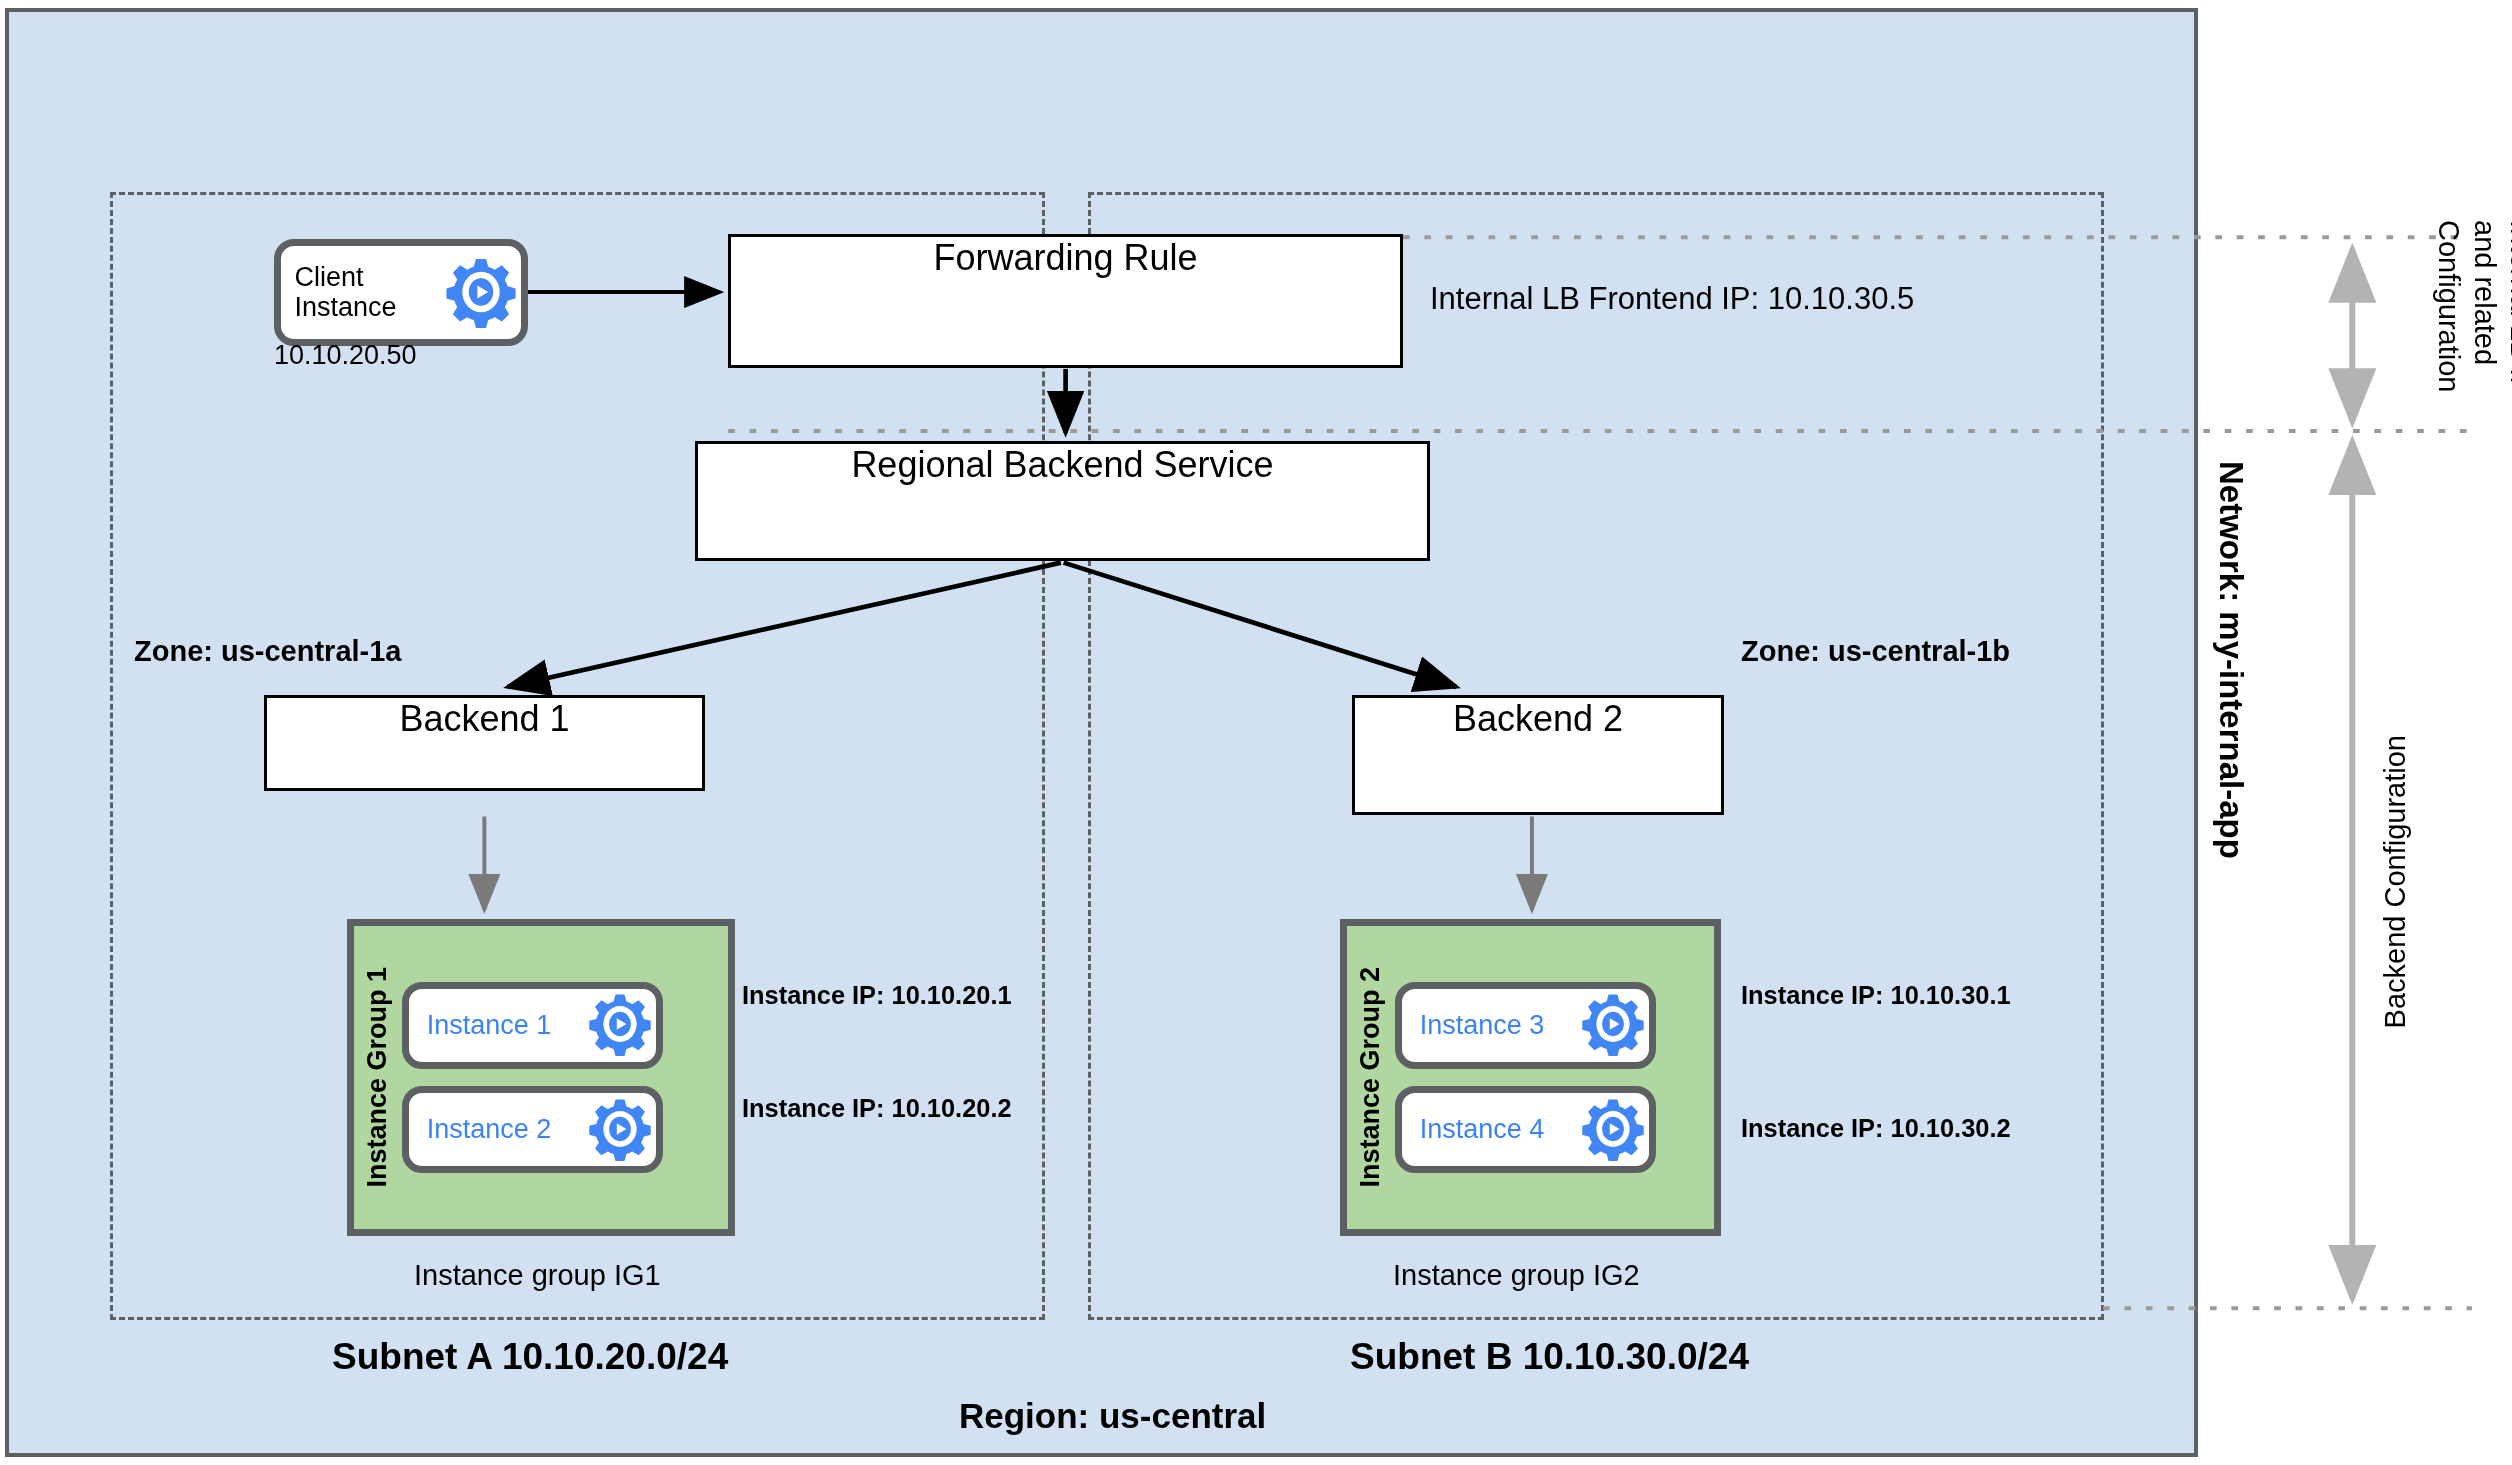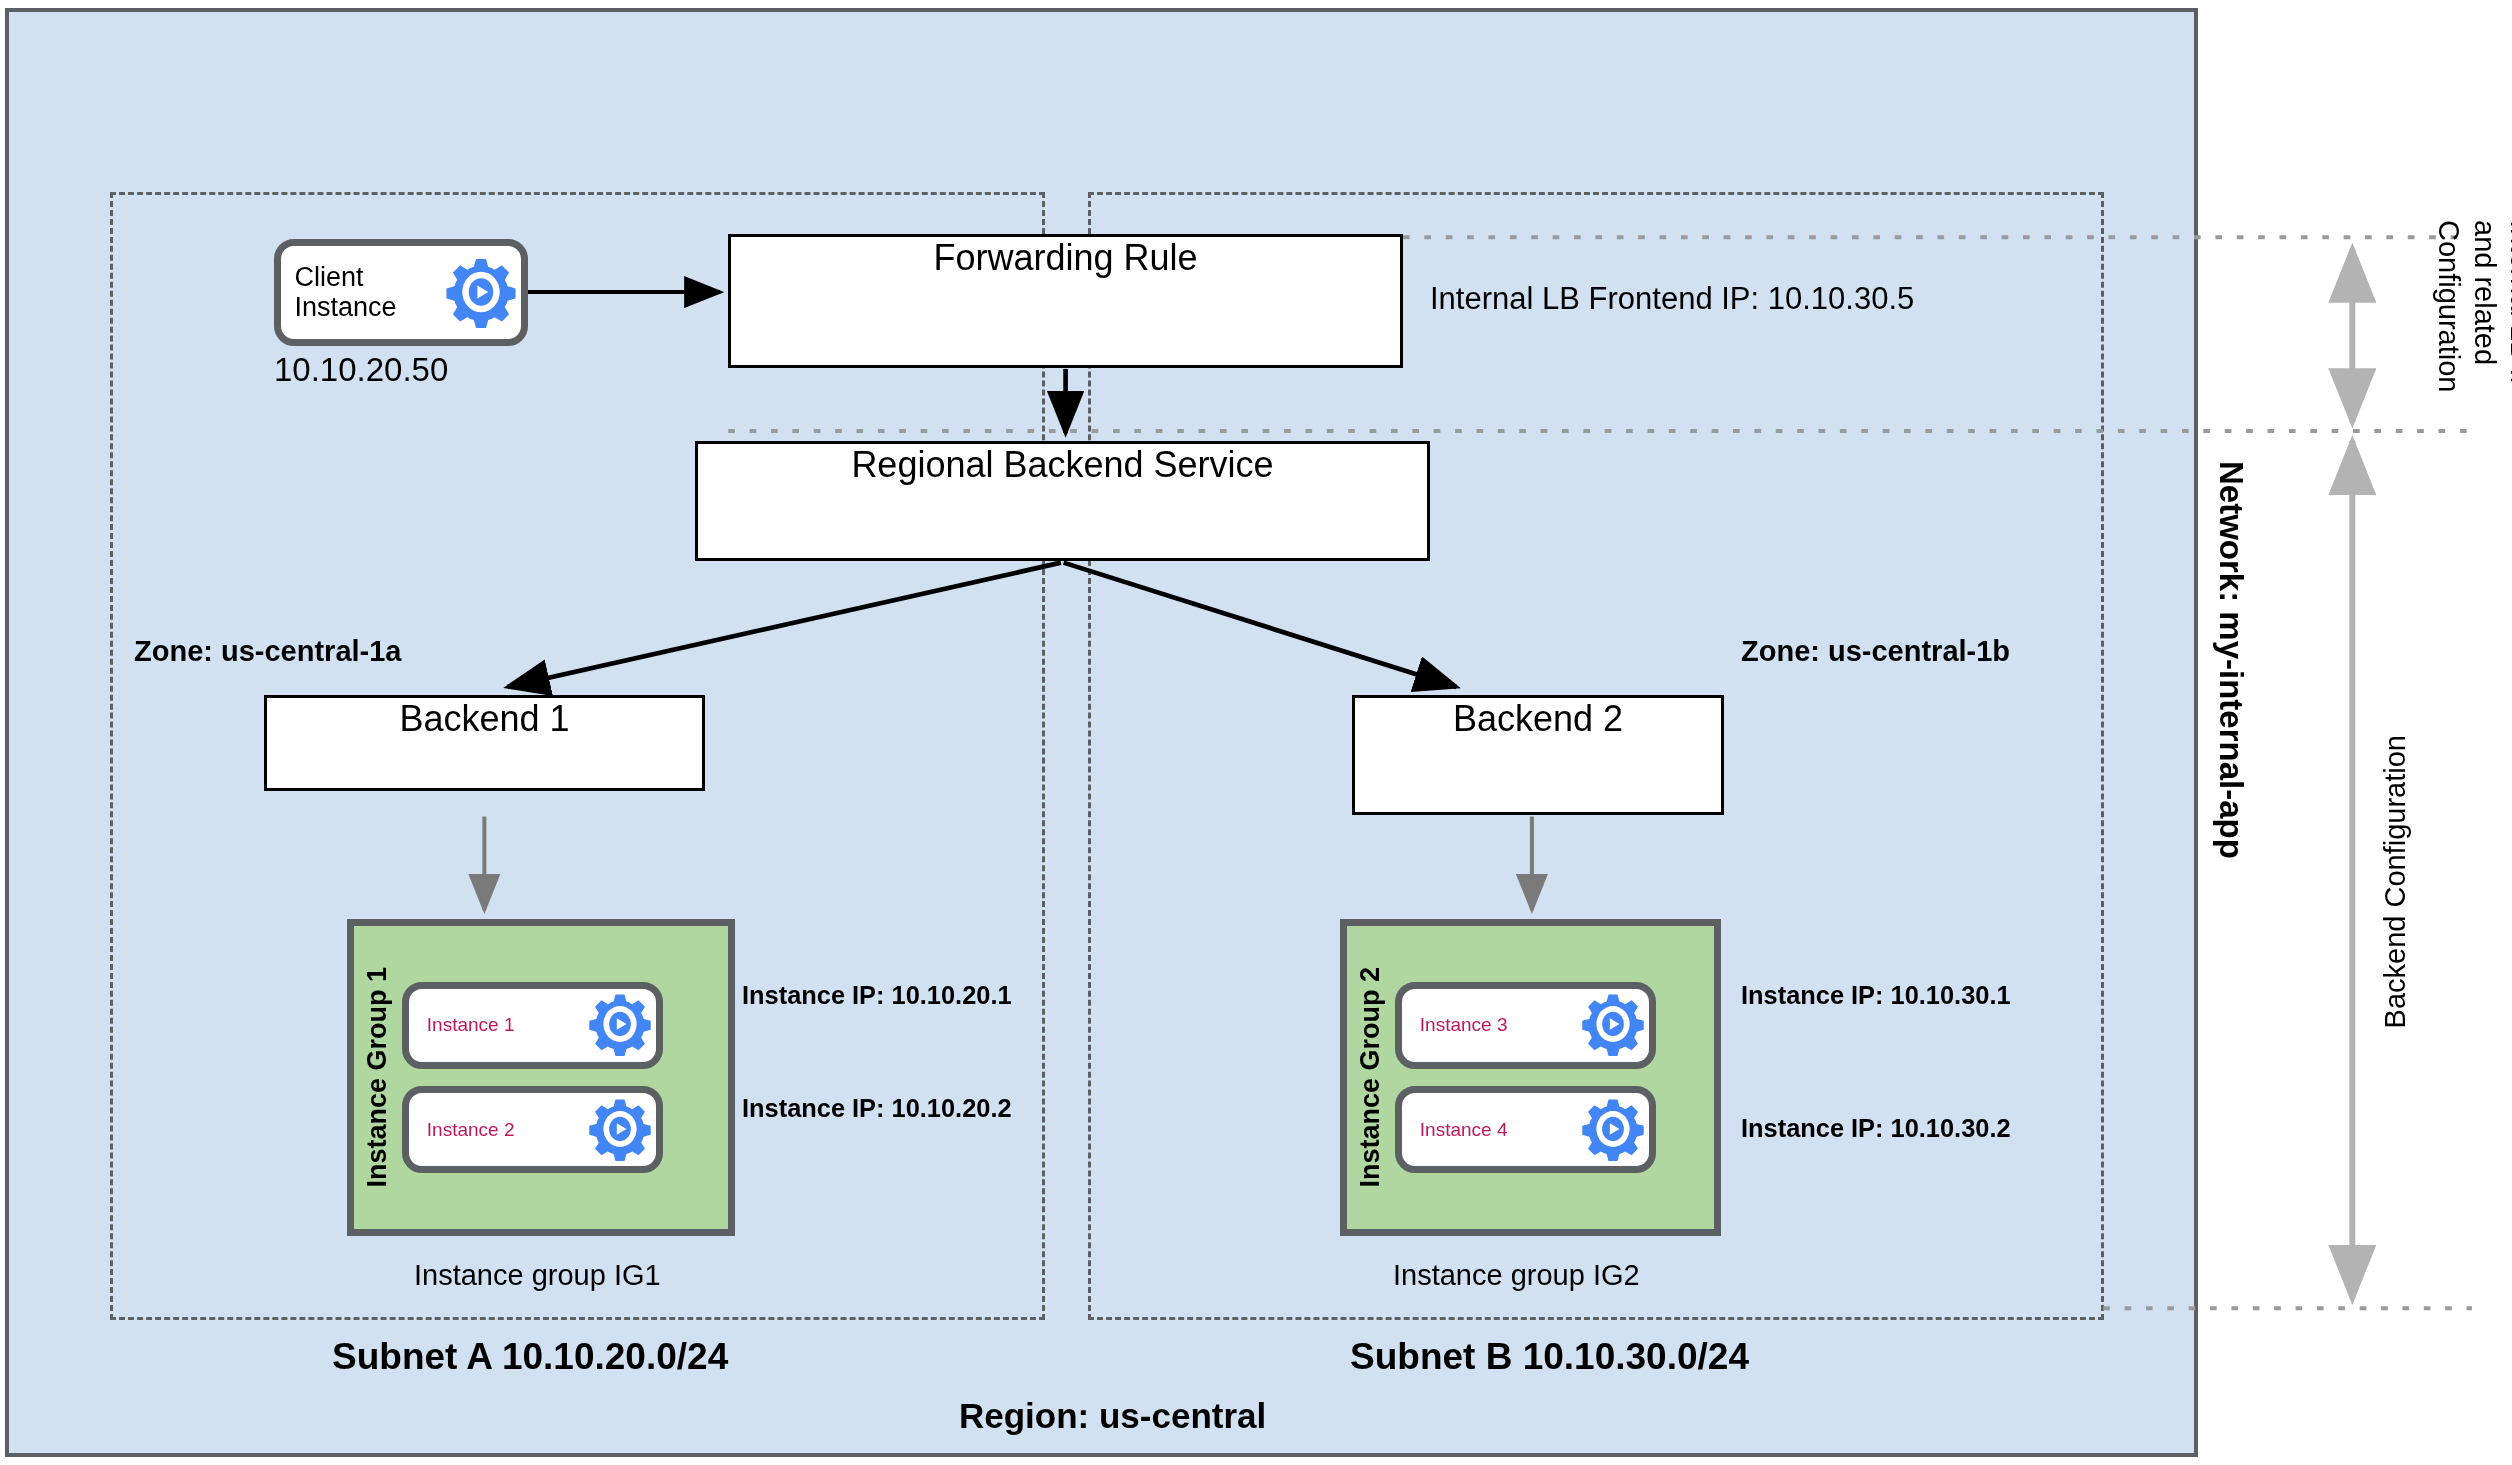--- a/index.html
+++ b/index.html
@@ -35,21 +35,21 @@
   
   .instance-card{
     background:#ffffff;border:7.3px solid #5c6063;border-radius:20px;
     box-sizing:border-box;display:flex;align-items:center;
     justify-content:space-between;
   }
   #client-instance-card{left:274px;top:239px;width:254px;height:107px;padding:0 4px 0 13.4px;}
   #client-instance-card .lbl{font-size:27px;line-height:1.08;color:#000;text-align:left;}
 
   .inst-card{width:261px;height:87px;padding:0 4px 0 17.4px;}
-  .inst-card .lbl{font-size:19px;color:#be185d;white-space:nowrap;}
+  .inst-card .lbl{font-size:27px;color:#3b82f6;white-space:nowrap;}
 
   .gear{flex:0 0 auto;}
 
   
   .ig-box{
     background:#b0d7a0;border:7.3px solid #5c6063;box-sizing:border-box;
     display:flex;align-items:center;
   }
   #ig1-box{left:347px;top:919px;width:388px;height:317px;}
   #ig2-box{left:1340px;top:919px;width:381px;height:317px;}
@@ -58,21 +58,21 @@
     writing-mode:vertical-rl;transform:rotate(180deg);
     font-size:27px;font-weight:bold;color:#000;
     margin-left:8px;margin-right:9.4px;white-space:nowrap;
   }
   .ig-stack{display:flex;flex-direction:column;gap:17.4px;}
 
   
   .txt{color:#000;white-space:nowrap;}
   .t-bold{font-weight:bold;}
 
-  #client-ip-label{left:274px;top:351px;font-size:33px;}
+  #client-ip-label{left:274px;top:340px;font-size:27px;}
   #frontend-ip-label{left:1430px;top:281px;font-size:31px;}
   #zone-a-label{left:134px;top:635px;font-size:29px;}
   #zone-b-label{left:1741px;top:635px;font-size:29px;}
   #ig1-caption{left:414px;top:1259px;font-size:29px;}
   #ig2-caption{left:1393px;top:1259px;font-size:29px;}
   #subnet-a-label{left:307px;top:1336px;font-size:37px;margin-left:25px;}
   #subnet-b-label{left:1350px;top:1336px;font-size:37px;}
   #region-label{left:959px;top:1396px;font-size:35px;}
 
   .ip-note{font-size:25.4px;font-weight:bold;color:#000;white-space:nowrap;}

